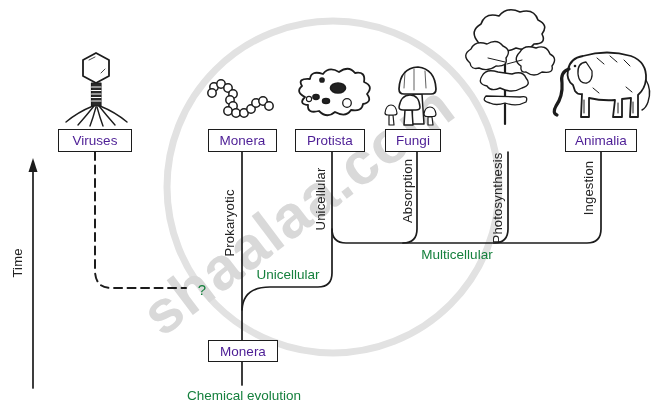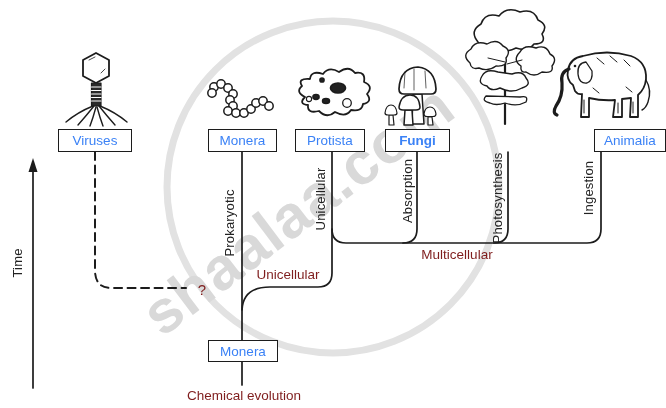--- a/index.html
+++ b/index.html
@@ -11,30 +11,30 @@
   .watermark-text{
     position:absolute;left:298px;top:210px;
     transform:translate(-50%,-50%) rotate(-37deg);
     font-size:60px;font-weight:bold;color:#d9d9d9;
     letter-spacing:1px;white-space:nowrap;user-select:none;
   }
   .kbox{
     position:absolute;height:23px;box-sizing:border-box;
     border:1.5px solid #1c1c1c;background:#ffffff;
     display:flex;align-items:center;justify-content:center;
-    font-size:13.5px;color:#3b82f6;white-space:nowrap;z-index:4;
+    font-size:13.5px;color:#4c1d95;white-space:nowrap;z-index:4;
   }
   .vlabel{
     position:absolute;transform:translate(-50%,-50%) rotate(-90deg);
     transform-origin:center;white-space:nowrap;font-size:13px;color:#222;
     letter-spacing:.2px;z-index:5;
   }
   .hlabel{
     position:absolute;transform:translate(-50%,-50%);
-    white-space:nowrap;font-size:13.5px;color:#7f1d1d;z-index:5;
+    white-space:nowrap;font-size:13.5px;color:#15803d;z-index:5;
   }
   svg{display:block;}
 </style>
 </head>
 <body>
 
 <div class="canvas">
 
   <svg class="layer" width="666" height="408" viewBox="0 0 666 408">
     <circle cx="333" cy="187" r="166" fill="none" stroke="#e2e2e2" stroke-width="7"></circle>
@@ -127,22 +127,22 @@
       <path d="M586,62 Q577,63 578,74 Q579,84 587,83 Q593,81 592,71 Z" fill="#fff" stroke-width="1.3"></path>
       <circle cx="575" cy="66" r="1.3" fill="#1c1c1c" stroke="none"></circle>
       <path d="M646,80 Q652,90 648,102 Q646,108 642,110" stroke-width="1.4"></path>
       <path d="M597,58 L604,64 M610,56 L617,62 M624,60 L630,66 M593,88 L599,93 M626,87 L632,92 M584,100 L584,113 M618,103 L618,113 M633,102 L633,113" stroke-width="1"></path>
     </g>
   </svg>
 
   <div class="kbox" style="left:58px;top:129px;width:74px;">Viruses</div>
   <div class="kbox" style="left:208px;top:129px;width:69px;">Monera</div>
   <div class="kbox" style="left:295px;top:129px;width:70px;text-align:center;">Protista</div>
-  <div class="kbox" style="left:385px;top:129px;width:65px;font-weight:bold;">Fungi</div>
-  <div class="kbox" style="left:565px;top:129px;width:72px;margin-left:29px;">Animalia</div>
+  <div class="kbox" style="left:385px;top:129px;width:56px;">Fungi</div>
+  <div class="kbox" style="left:565px;top:129px;width:72px;">Animalia</div>
   <div class="kbox" style="left:208px;top:340px;width:70px;height:22px;">Monera</div>
 
   <div class="vlabel" style="left:229px;top:223px;">Prokaryotic</div>
   <div class="vlabel" style="left:320px;top:199px;">Unicellular</div>
   <div class="vlabel" style="left:407px;top:191px;">Absorption</div>
   <div class="vlabel" style="left:497px;top:198px;">Photosynthesis</div>
   <div class="vlabel" style="left:588px;top:188px;">Ingestion</div>
   <div class="vlabel" style="left:17px;top:263px;">Time</div>
 
   <div class="hlabel" style="left:288px;top:274px;">Unicellular</div>

